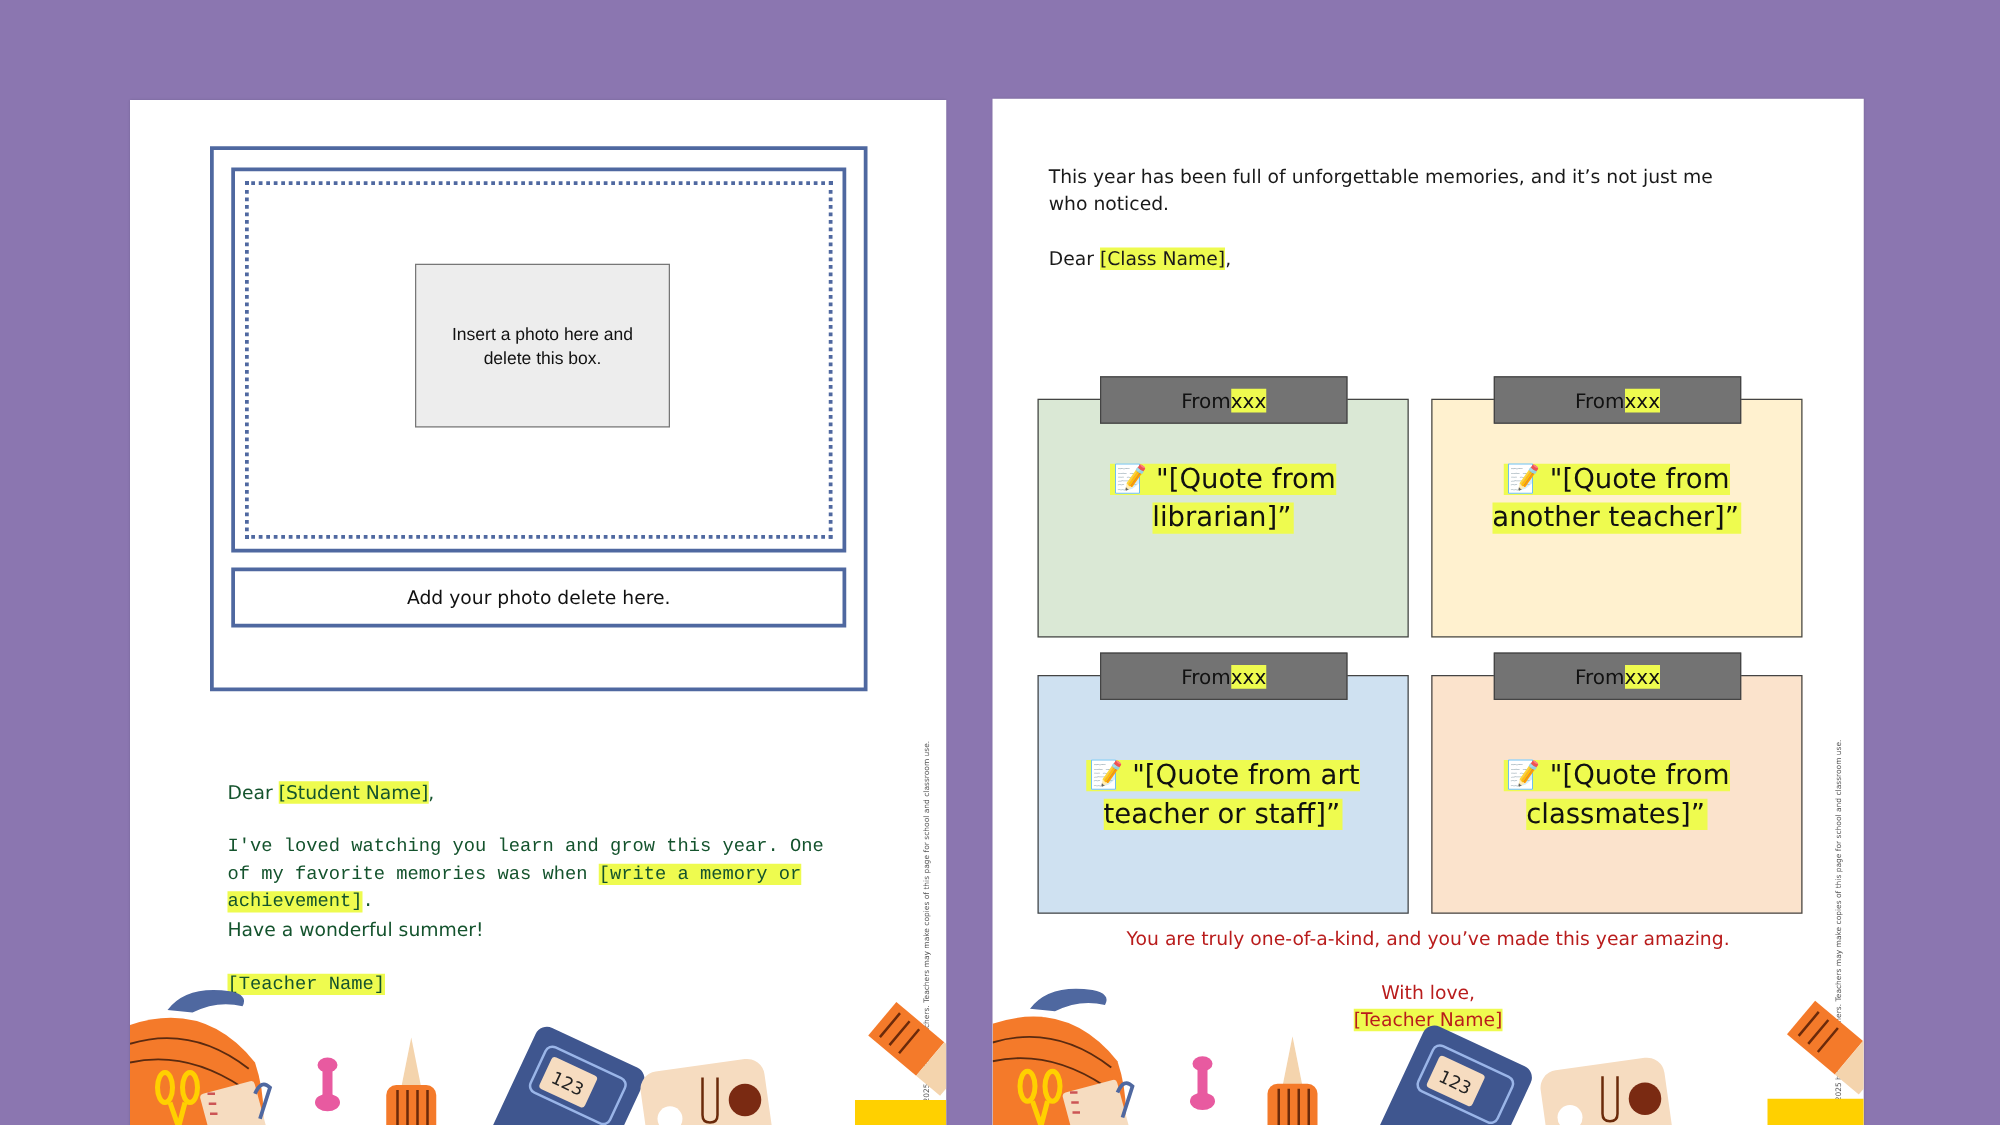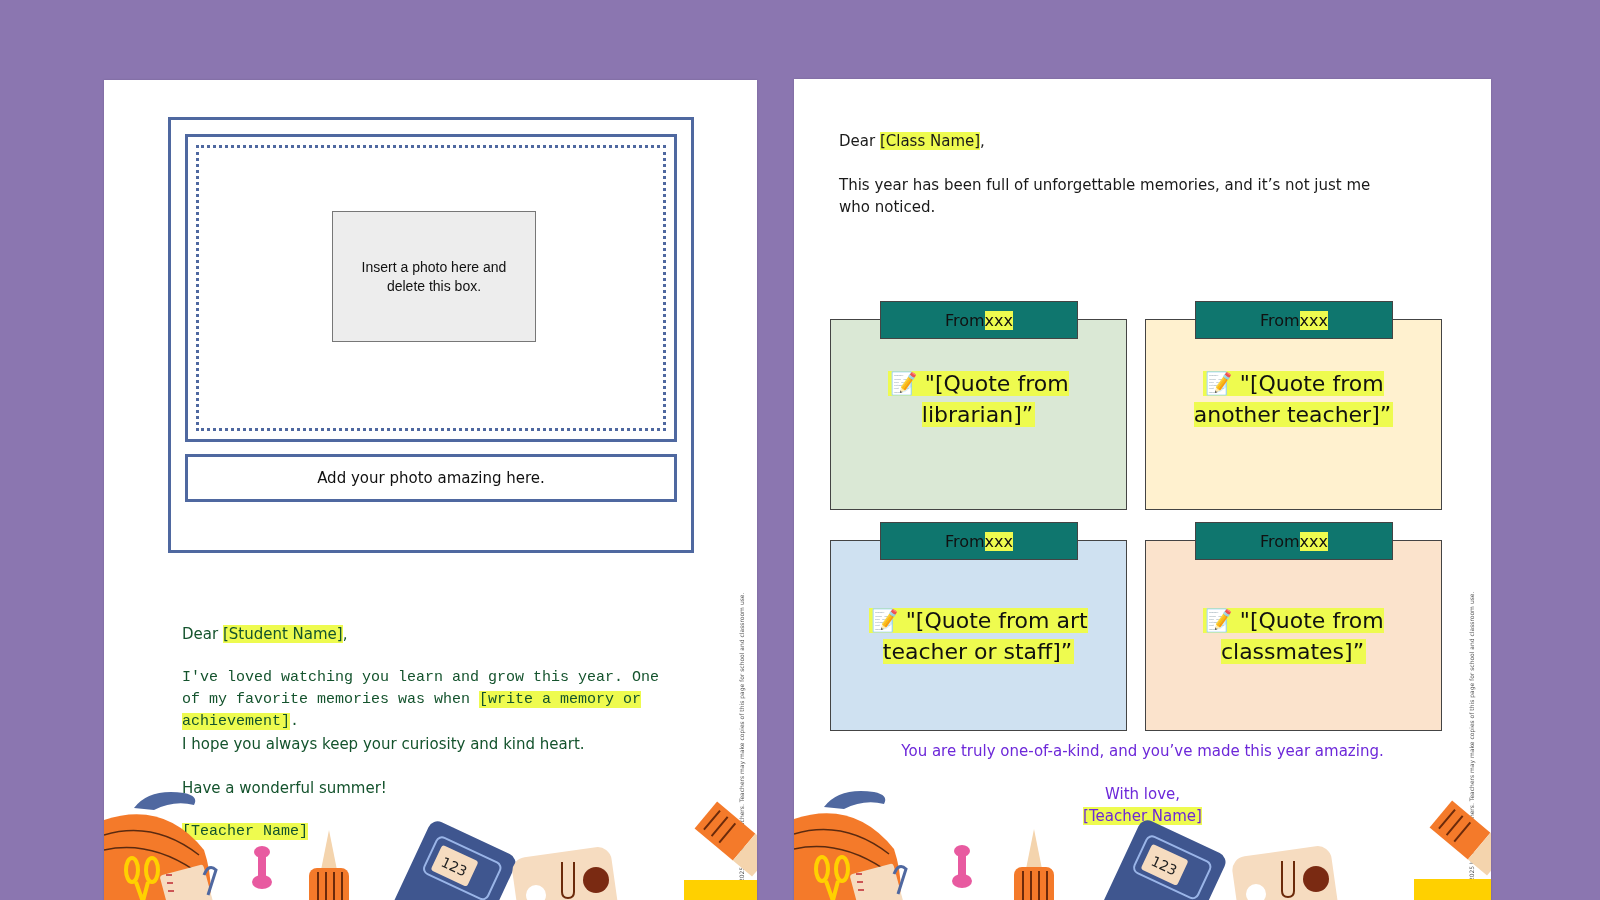--- a/index.html
+++ b/index.html
@@ -25,56 +25,55 @@
 
   .copyright { position: absolute; font-size: 6px; color: #555; white-space: nowrap; transform-origin: left top; transform: rotate(-90deg); }
   #copy-left { left: 634px; top: 810px; }
   #copy-right { left: 674px; top: 810px; }
 
   
   .letter-right { position: absolute; left: 45px; top: 51px; width: 560px; font-size: 15px; line-height: 22px; color: #1a1a1a; }
   .letter-right p { margin-bottom: 22px; }
 
   .quote-card { position: absolute; width: 297px; height: 191px; border: 1px solid #444; }
-  .quote-card .tab { position: absolute; left: 49px; top: -19px; width: 198px; height: 38px; background: #0f766e; border: 1px solid #444; display: flex; align-items: center; justify-content: center; font-size: 16px; color: #111; }
+  .quote-card .tab { position: absolute; left: 49px; top: -19px; width: 198px; height: 38px; background: #737373; border: 1px solid #444; display: flex; align-items: center; justify-content: center; font-size: 16px; color: #111; }
   .quote-card .quote { position: absolute; left: 0; right: 0; top: 48px; text-align: center; font-size: 22px; line-height: 31px; color: #111; padding: 0 30px; }
   .quote-card .quote span.hl { padding: 0 2px; }
   #card-0 { left: 36px; top: 240px; background: #dae8d5; }
   #card-1 { left: 351px; top: 240px; background: #fff1cf; }
   #card-2 { left: 36px; top: 461px; background: #cfe1f1; }
   #card-3 { left: 351px; top: 461px; background: #fbe3cc; }
   #card-2 .quote, #card-3 .quote { top: 64px; }
 
-  .closing-right { position: absolute; left: 0; width: 697px; text-align: center; font-size: 15px; line-height: 22px; color: #6d28d9; }
+  .closing-right { position: absolute; left: 0; width: 697px; text-align: center; font-size: 15px; line-height: 22px; color: #b91c1c; }
   #closing-line { top: 661px; }
   #signoff-right { top: 704px; }
 
   
   .deco { position: absolute; bottom: 0; left: 0; width: 100%; height: 130px; pointer-events: none; }
 </style>
 </head>
 <body>
 
 <div class="page" id="page-left">
   <div class="photo-frame">
     <div class="photo-inner">
       <div class="photo-dots"></div>
       <div class="photo-placeholder">
         <span>Insert a photo here and delete this box.</span>
       </div>
     </div>
     <div class="caption-box">
-      <span>Add your photo amazing here.</span>
+      <span>Add your photo delete here.</span>
     </div>
   </div>
 
   <div class="letter-left">
     <p><span>Dear </span><span class="hl">[Student Name]</span><span>,</span></p>
     <p class="tight"><span>I've loved watching you learn and grow this year. One of my favorite memories was when </span><span class="hl">[write a memory or achievement]</span><span>.</span></p>
-    <p>I hope you always keep your curiosity and kind heart.</p>
     <p>Have a wonderful summer!</p>
     <p class="tight"><span class="hl">[Teacher Name]</span></p>
   </div>
 
   <div class="copyright" id="copy-left">© 2025 by We Are Teachers. Teachers may make copies of this page for school and classroom use.</div>
 
   <svg class="deco" viewBox="0 0 653 130" preserveAspectRatio="none">
 
     <g>
       <path d="M30 28 q15 -20 50 -15 q15 3 10 12 q-20 -5 -40 5 z" fill="#4f68a0"></path>
@@ -127,22 +126,22 @@
       <path d="M598 40 v25 M608 40 v25 M618 40 v25" stroke="#6b2a0a" stroke-width="2"></path>
       <rect x="640" y="35" width="25" height="35" fill="#f4d4ad"></rect>
     </g>
 
     <rect x="580" y="100" width="80" height="40" fill="#ffd000"></rect>
   </svg>
 </div>
 
 <div class="page" id="page-right">
   <div class="letter-right">
+    <p>This year has been full of unforgettable memories, and it’s not just me who noticed.</p>
     <p><span>Dear </span><span class="hl">[Class Name]</span><span>,</span></p>
-    <p>This year has been full of unforgettable memories, and it’s not just me who noticed.</p>
   </div>
 
   <div class="quote-card" id="card-0">
     <div class="tab">
         <span>From </span>
         <span class="hl">xxx</span>
       </div>
     <div class="quote"><span class="hl"><span>📝</span><span> "[Quote from librarian]”</span></span></div>
   </div>
 

